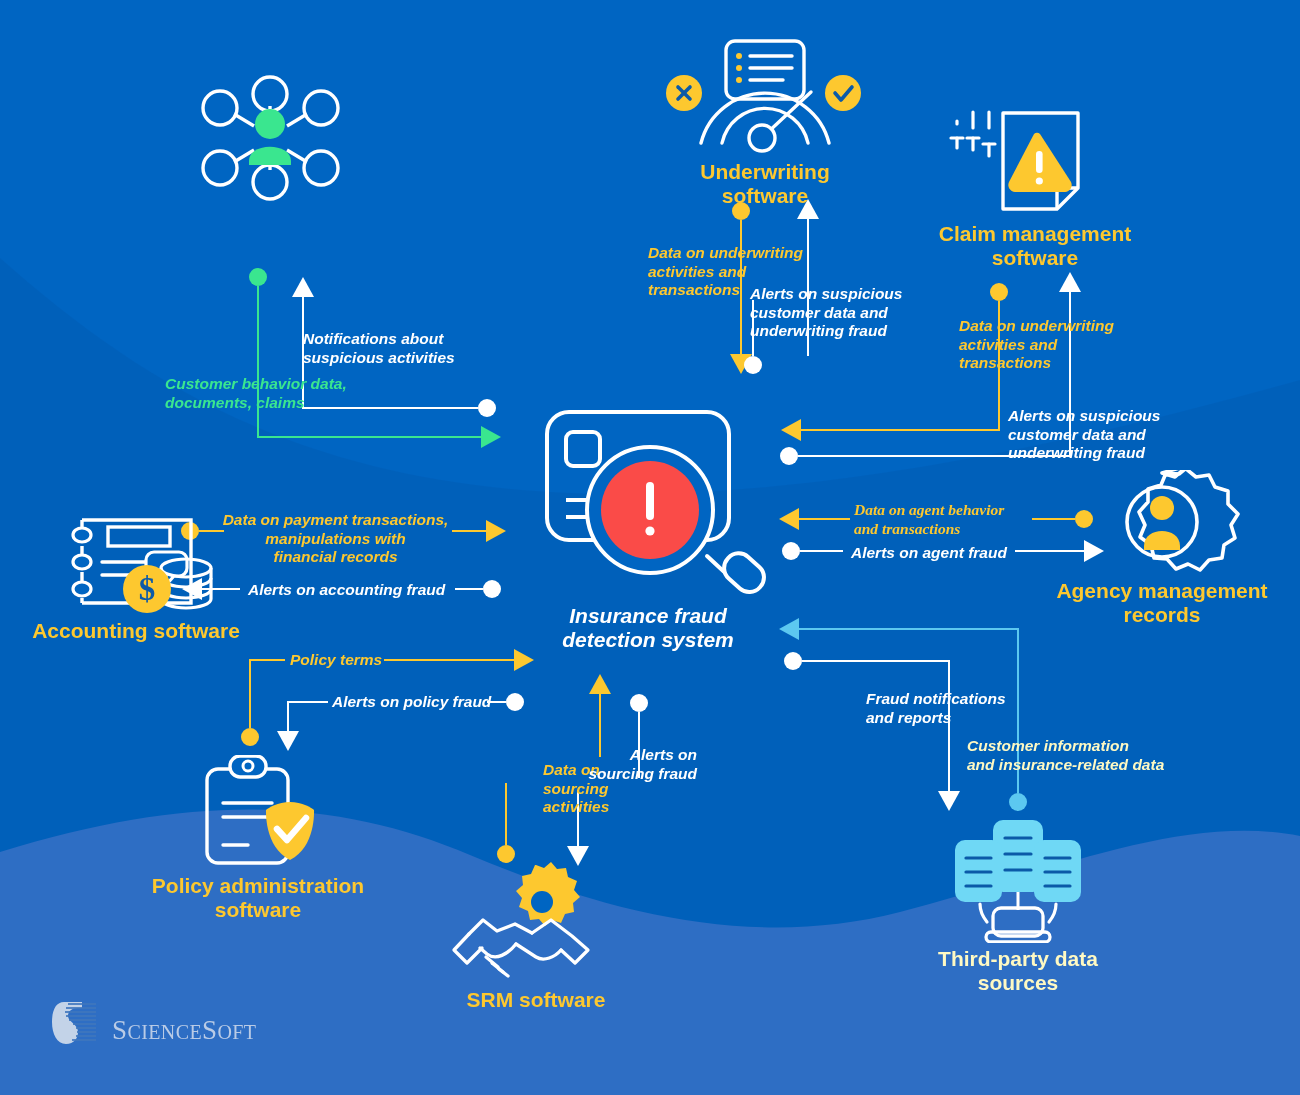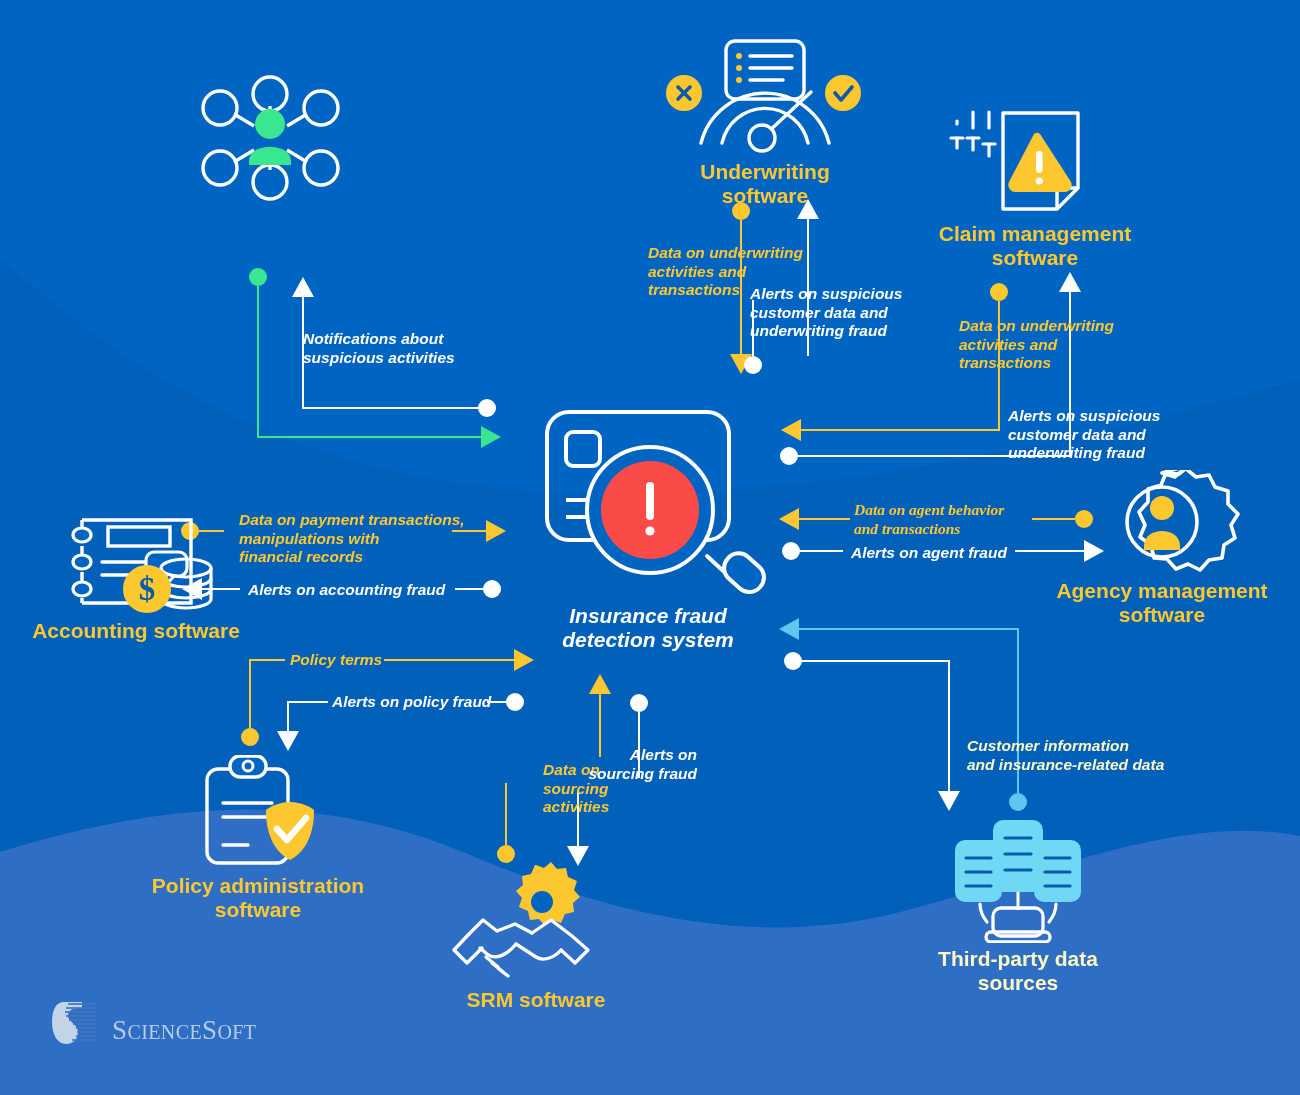--- a/index.html
+++ b/index.html
@@ -263,21 +263,21 @@
 
   <div class="node" style="left:1040px;top:470px;width:244px;">
     <svg width="244" height="105" viewBox="0 0 244 105">
       <path d="M122,3
         l13,4 l10,-9 l11,9 l13,-2 l6,12 l13,4 l0,13 l10,10 l-7,11 l4,13 l-11,7 l-2,13 l-13,2 l-9,10 l-12,-6 l-12,5 l-9,-10 l-13,-1 l-3,-13 l-11,-8 l5,-12 l-6,-13 l9,-10 l0,-13 l13,-4 l5,-12 l13,1 l11,-9 Z" fill="none" stroke="#ffffff" stroke-width="3.6" stroke-linejoin="round"></path>
       <circle cx="122" cy="52" r="35" fill="none" stroke="#ffffff" stroke-width="3.6"></circle>
       <circle cx="122" cy="38" r="12" fill="#fdc82f"></circle>
       <path d="M104,76 C104,56 140,56 140,76 L140,80 L104,80 Z" fill="#fdc82f"></path>
     </svg>
     <div class="node-title c-yellow">Agency management
-software</div>
+records</div>
   </div>
 
   <div class="node" style="left:138px;top:755px;width:240px;">
     <svg width="240" height="115" viewBox="0 0 240 115">
       <rect x="69" y="14" width="81" height="94" rx="11" ry="11" fill="none" stroke="#ffffff" stroke-width="3.4"></rect>
       <rect x="92" y="1" width="36" height="21" rx="10" ry="10" fill="#0065c2" stroke="#ffffff" stroke-width="3.4"></rect>
       <circle cx="110" cy="11" r="5" fill="none" stroke="#ffffff" stroke-width="3"></circle>
       <g stroke="#ffffff" stroke-width="3.4" stroke-linecap="round">
         <line x1="85" y1="48" x2="134" y2="48"></line>
         <line x1="85" y1="62" x2="134" y2="62"></line>
@@ -334,58 +334,62 @@
       <rect x="95" y="90" width="50" height="28" rx="8" ry="8" fill="none" stroke="#ffffff" stroke-width="3.3"></rect>
       <rect x="88" y="114" width="64" height="10" rx="5" ry="5" fill="none" stroke="#ffffff" stroke-width="3.3"></rect>
     </svg>
     <div class="node-title c-cyan">Third-party data
 sources</div>
   </div>
 
   <div class="lbl c-white" style="left:303px;top:330px;width:185px;text-align:left;">Notifications about
 suspicious activities</div>
 
+  <div class="lbl c-green" style="left:165px;top:375px;width:210px;text-align:left;">Customer behavior data,
+documents, claims</div>
 
   <div class="lbl c-yellow" style="left:648px;top:244px;width:165px;text-align:left;">Data on underwriting
 activities and
 transactions</div>
 
   <div class="lbl c-white" style="left:750px;top:285px;width:160px;text-align:left;">Alerts on suspicious
 customer data and
 underwriting fraud</div>
 
   <div class="lbl c-yellow" style="left:959px;top:317px;width:170px;text-align:left;">Data on underwriting
 activities and
 transactions</div>
 
   <div class="lbl c-white" style="left:1008px;top:407px;width:160px;text-align:left;">Alerts on suspicious
 customer data and
 underwriting fraud</div>
 
-  <div class="lbl c-yellow" style="left:239px;top:511px;width:235px;text-align:left;">Data on payment transactions,
+  <div class="lbl c-yellow" style="left:218px;top:511px;width:235px;text-align:center;">Data on payment transactions,
 manipulations with
 financial records</div>
 
   <div class="lbl c-white" style="left:248px;top:581px;width:205px;text-align:left;">Alerts on accounting fraud</div>
 
   <div class="lbl c-yellow" style="left:854px;top:501px;width:180px;text-align:left;font-family:Liberation Serif, serif;">Data on agent behavior
 and transactions</div>
 
   <div class="lbl c-white" style="left:851px;top:544px;width:170px;text-align:left;">Alerts on agent fraud</div>
 
   <div class="lbl c-yellow" style="left:290px;top:651px;width:95px;text-align:left;">Policy terms</div>
 
   <div class="lbl c-white" style="left:332px;top:693px;width:160px;text-align:left;">Alerts on policy fraud</div>
 
   <div class="lbl c-yellow" style="left:499px;top:761px;width:125px;text-align:left;margin-left:44px;">Data on sourcing
 activities</div>
 
   <div class="lbl c-white" style="left:577px;top:746px;width:120px;text-align:right;">Alerts on
 sourcing fraud</div>
 
+  <div class="lbl c-white" style="left:866px;top:690px;width:165px;text-align:left;">Fraud notifications
+and reports</div>
 
   <div class="lbl c-cyan" style="left:967px;top:737px;width:215px;text-align:left;">Customer information
 and insurance-related data</div>
 
   <div class="logo">
     <svg width="44" height="46" viewBox="0 0 44 46">
       <path d="M30,2 L12,2 C4,2 0,10 0,22 C0,34 5,44 14,44 C22,44 26,38 26,32 C26,24 16,22 16,16 C16,11 20,8 26,8 L30,8 Z" fill="#c3d3e8"></path>
       <g stroke="#3f77bd" stroke-width="1.7">
         <line x1="16" y1="4" x2="44" y2="4"></line>
           <line x1="14" y1="8" x2="44" y2="8"></line>

